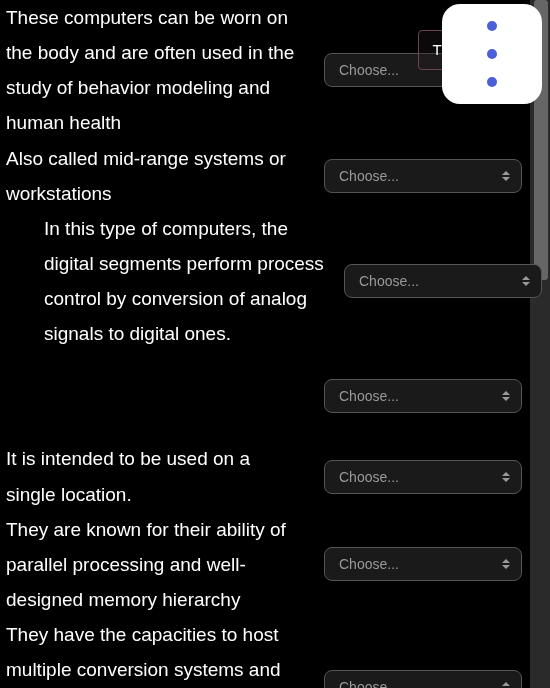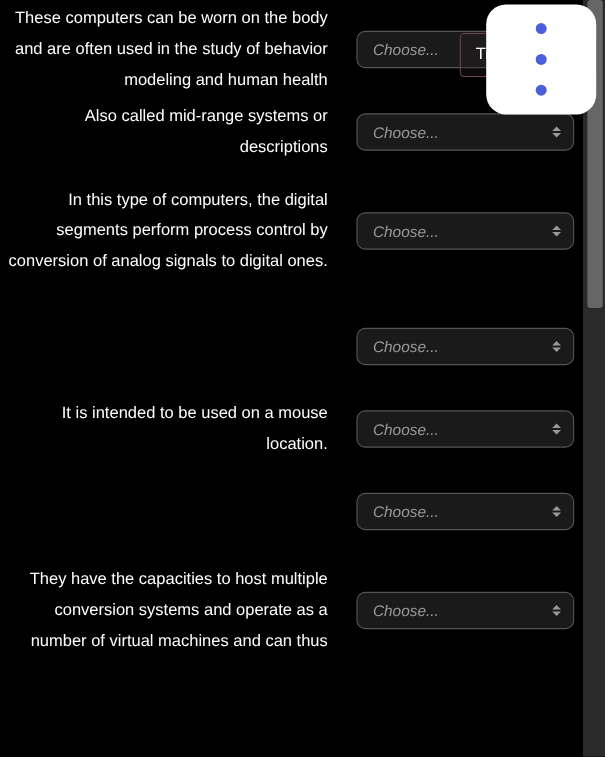--- a/index.html
+++ b/index.html
@@ -62,45 +62,43 @@
       border-radius: 50%;
       background: #4a5fd9;
     }
     .match-row {
       display: flex;
       align-items: center;
       margin-bottom: 0;
     }
     .match-desc {
       flex: 0 0 300px;
-      font-size: 15px;
+      font-size: 19px;
       line-height: 1.85;
       padding-right: 8px;
-      text-align: right;
     }
     .select-wrap {
       flex: 0 0 198px;
       margin-left: auto;
       margin-right: 22px;
       position: relative;
     }
     .select-box {
       width: 100%;
       height: 34px;
       background: #1a1a1a;
       border: 1px solid #555;
       border-radius: 8px;
       color: #999;
       font-size: 14px;
       padding: 0 36px 0 14px;
       appearance: none;
       cursor: pointer;
       display: flex;
       align-items: center;
-      font-style: italic;
     }
     .select-arrows {
       position: absolute;
       right: 12px;
       top: 50%;
       transform: translateY(-50%);
       pointer-events: none;
       display: flex;
       flex-direction: column;
       gap: 2px;
@@ -133,21 +131,21 @@
       height: 280px;
       background: #666;
       border-radius: 3px;
     }
     .rows {
       display: flex;
       flex-direction: column;
     }
     .r1 { min-height: 90px; }
     .r2 { min-height: 60px; }
-    .r3 { min-height: 120px; }
+    .r3 { min-height: 120px; margin-left: 38px; }
     .r4 { min-height: 90px; }
     .r5 { min-height: 60px; }
     .r6 { min-height: 90px; }
     .r7 { min-height: 90px; }
   </style>
 </head>
 <body>
 
 <div class="scrollbar">
   <div class="scrollbar-thumb"></div>
@@ -172,21 +170,21 @@
       <div class="select-wrap">
         <div class="select-box">Choose...</div>
         <div class="select-arrows">
           <div class="arrow-up"></div>
             <div class="arrow-down"></div>
         </div>
       </div>
     </div>
 
     <div class="match-row r2">
-      <div class="match-desc">Also called mid-range systems or descriptions</div>
+      <div class="match-desc">Also called mid-range systems or workstations</div>
       <div class="select-wrap">
         <div class="select-box">Choose...</div>
         <div class="select-arrows">
           <div class="arrow-up"></div>
             <div class="arrow-down"></div>
         </div>
       </div>
     </div>
 
     <div class="match-row r3">
@@ -204,31 +202,32 @@
       <div class="select-wrap">
         <div class="select-box">Choose...</div>
         <div class="select-arrows">
           <div class="arrow-up"></div>
             <div class="arrow-down"></div>
         </div>
       </div>
     </div>
 
     <div class="match-row r5">
-      <div class="match-desc">It is intended to be used on a mouse location.</div>
+      <div class="match-desc">It is intended to be used on a single location.</div>
       <div class="select-wrap">
         <div class="select-box">Choose...</div>
         <div class="select-arrows">
           <div class="arrow-up"></div>
             <div class="arrow-down"></div>
         </div>
       </div>
     </div>
 
     <div class="match-row r6">
+      <div class="match-desc">They are known for their ability of parallel processing and well-designed memory hierarchy</div>
       <div class="select-wrap">
         <div class="select-box">Choose...</div>
         <div class="select-arrows">
           <div class="arrow-up"></div>
             <div class="arrow-down"></div>
         </div>
       </div>
     </div>
 
     <div class="match-row r7">

